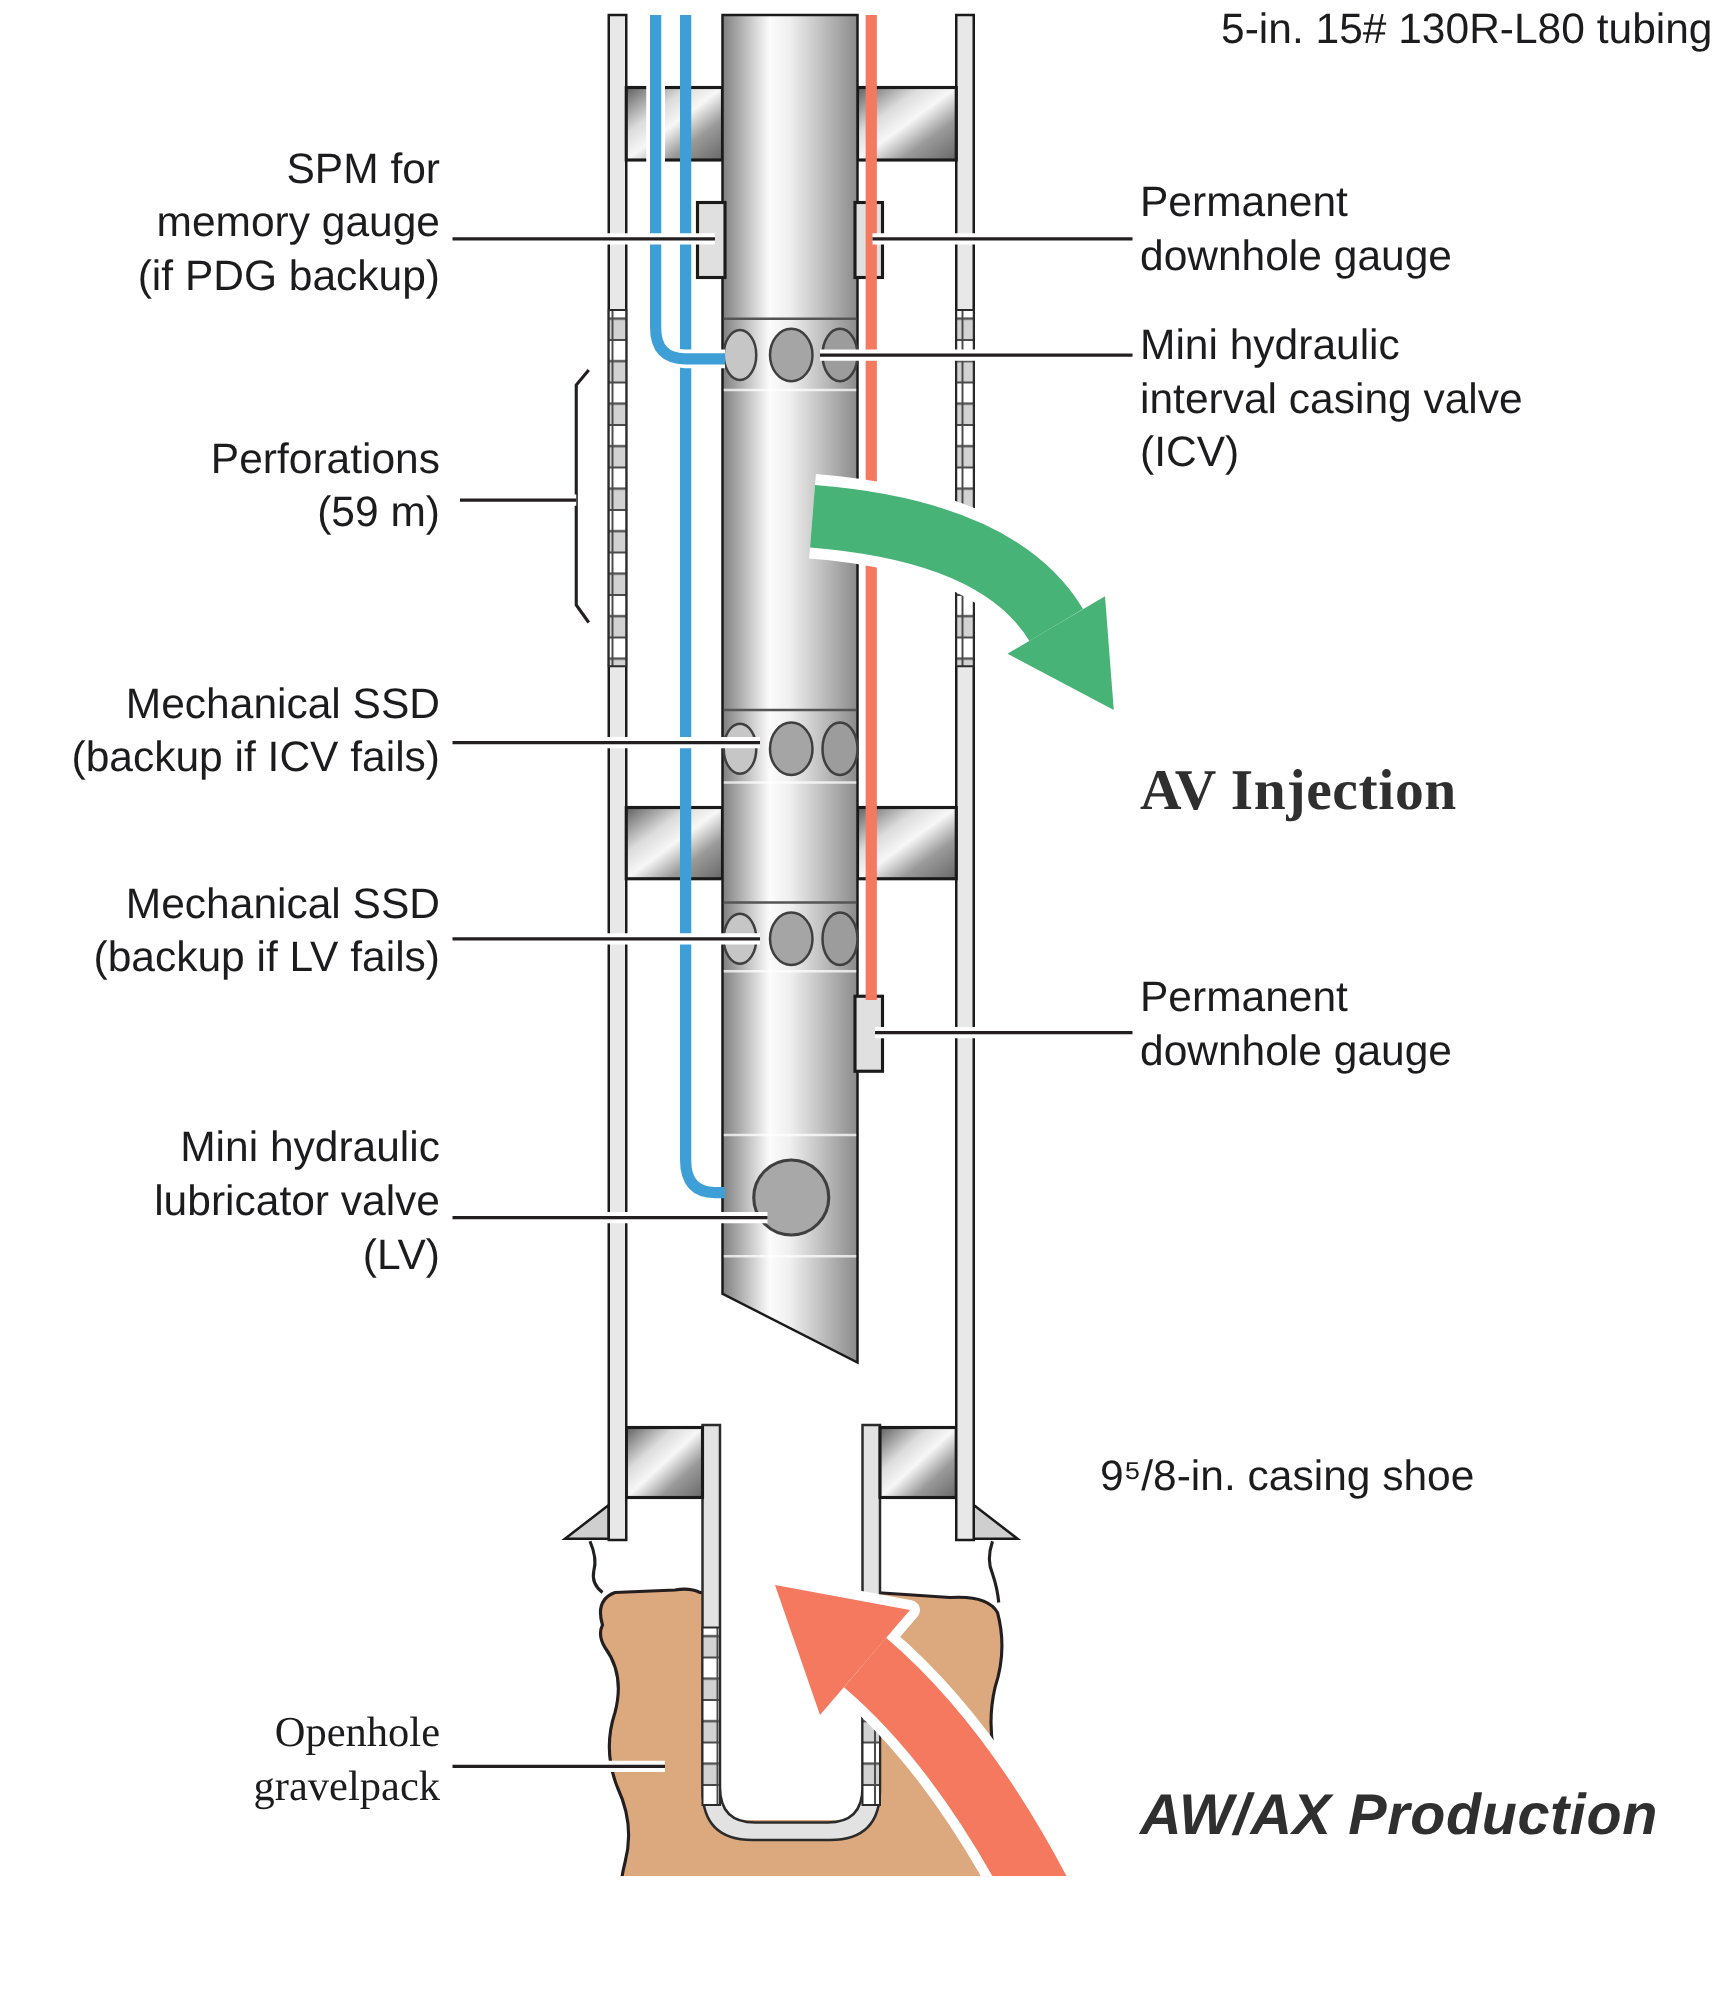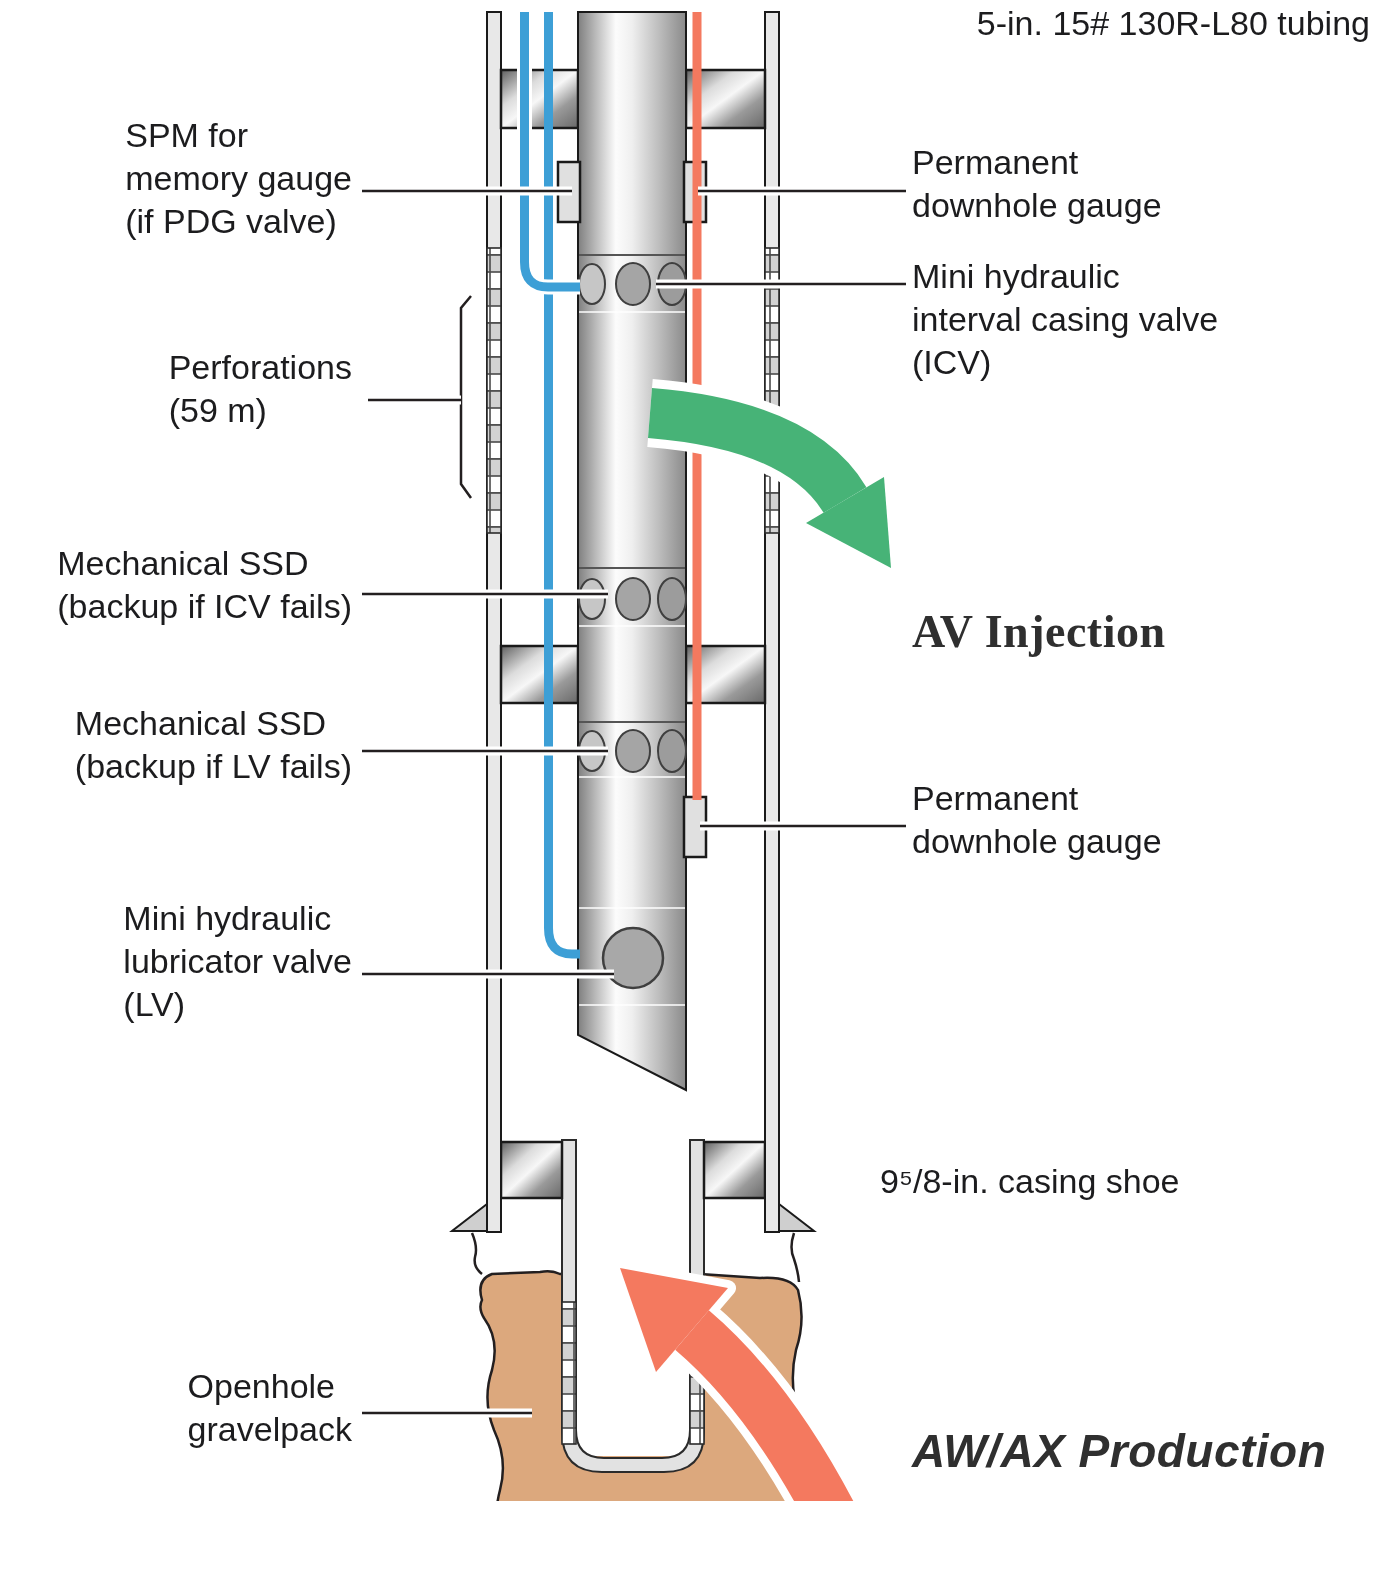--- a/index.html
+++ b/index.html
@@ -1,20 +1,20 @@
 <!DOCTYPE html>
 <html style="--c-blue: #3D9FD6; --c-salmon: #F4795F; --c-green: #47B377; --c-tan: #DCA87D; --c-ink: #1C1C1E;"><head>
 <meta charset="utf-8">
 <style>
   html,body{margin:0;padding:0;background:#fff;}
   #stage{position:relative;width:1389px;height:1501px;background:#fff;overflow:hidden;
          font-family:"Liberation Sans","DejaVu Sans",sans-serif;color:var(--c-ink,#1c1c1e);}
   svg{position:absolute;left:0;top:0;}
   .lbl{position:absolute;font-size:34px;line-height:43px;white-space:nowrap;}
-  .lbl-left{right:1037px;text-align:left;}
+  .lbl-left{right:1037px;text-align:right;}
   .lbl-right{left:912px;text-align:left;}
   .lbl-big{font-size:46px;font-weight:bold;color:#2f2f2f;letter-spacing:0.5px;}
   
   .ln-blue{stroke:var(--c-blue,#3d9fd6);}
   .ln-red{stroke:var(--c-salmon,#f4795f);}
   .fill-green{fill:var(--c-green,#47b377);}
   .stroke-green{stroke:var(--c-green,#47b377);}
   .fill-orange{fill:var(--c-salmon,#f4795f);}
   .stroke-orange{stroke:var(--c-salmon,#f4795f);}
   .fill-tan{fill:var(--c-tan,#dca87d);}
@@ -181,21 +181,21 @@
       <line x1="700" y1="826" x2="906" y2="826"></line>
     </g>
   </g>
 </svg>
 
 <div class="lbl" style="top:2px;right:19px;text-align:right;">5-in. 15# 130R-L80 tubing</div>
 
 <div class="lbl lbl-left" style="top:114px;">
   <div>SPM for</div>
   <div>memory gauge</div>
-  <div>(if PDG valve)</div>
+  <div>(if PDG backup)</div>
 </div>
 
 <div class="lbl lbl-left" style="top:346px;">
   <div>Perforations</div>
   <div>(59 m)</div>
 </div>
 
 <div class="lbl lbl-left" style="top:542px;">
   <div>Mechanical SSD</div>
   <div>(backup if ICV fails)</div>
@@ -205,21 +205,21 @@
   <div>Mechanical SSD</div>
   <div>(backup if LV fails)</div>
 </div>
 
 <div class="lbl lbl-left" style="top:897px;">
   <div>Mini hydraulic</div>
   <div>lubricator valve</div>
   <div>(LV)</div>
 </div>
 
-<div class="lbl lbl-left" style="top:1365px;">
+<div class="lbl lbl-left" style="top:1365px;font-family:Liberation Serif, serif;">
   <div>Openhole</div>
   <div>gravelpack</div>
 </div>
 
 <div class="lbl lbl-right" style="top:141px;">
   <div>Permanent</div>
   <div>downhole gauge</div>
 </div>
 
 <div class="lbl lbl-right" style="top:255px;">

